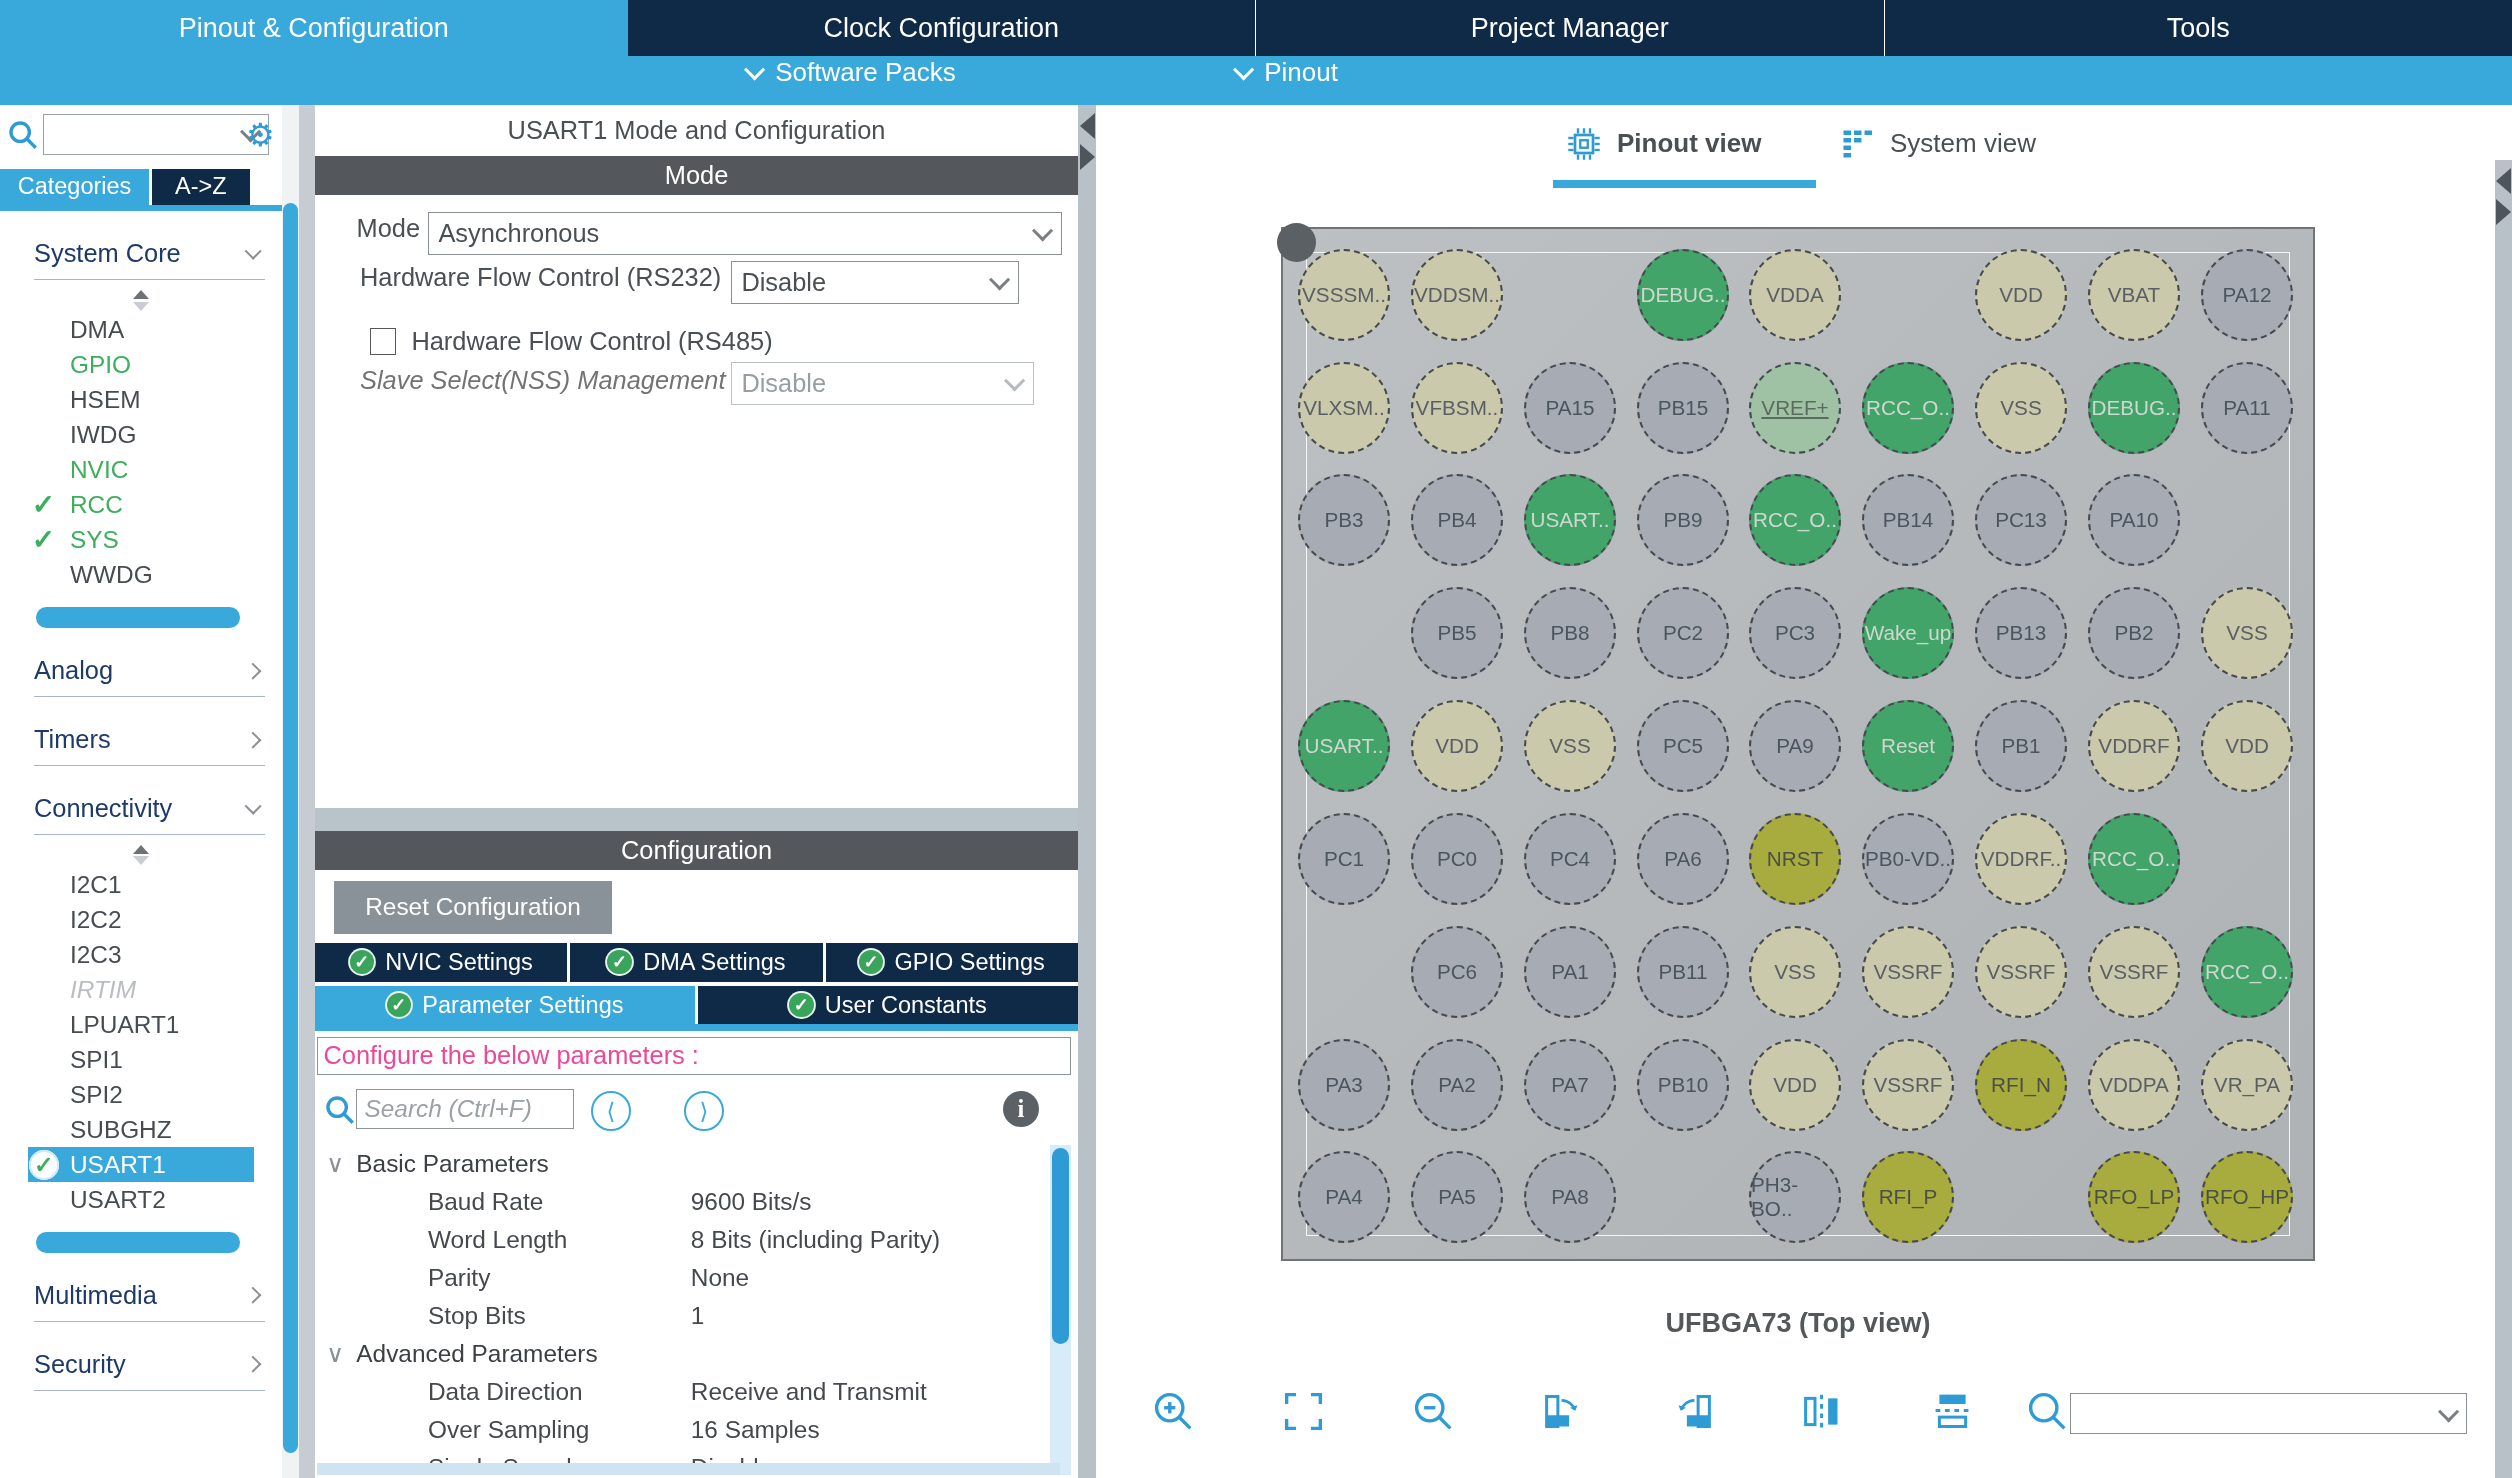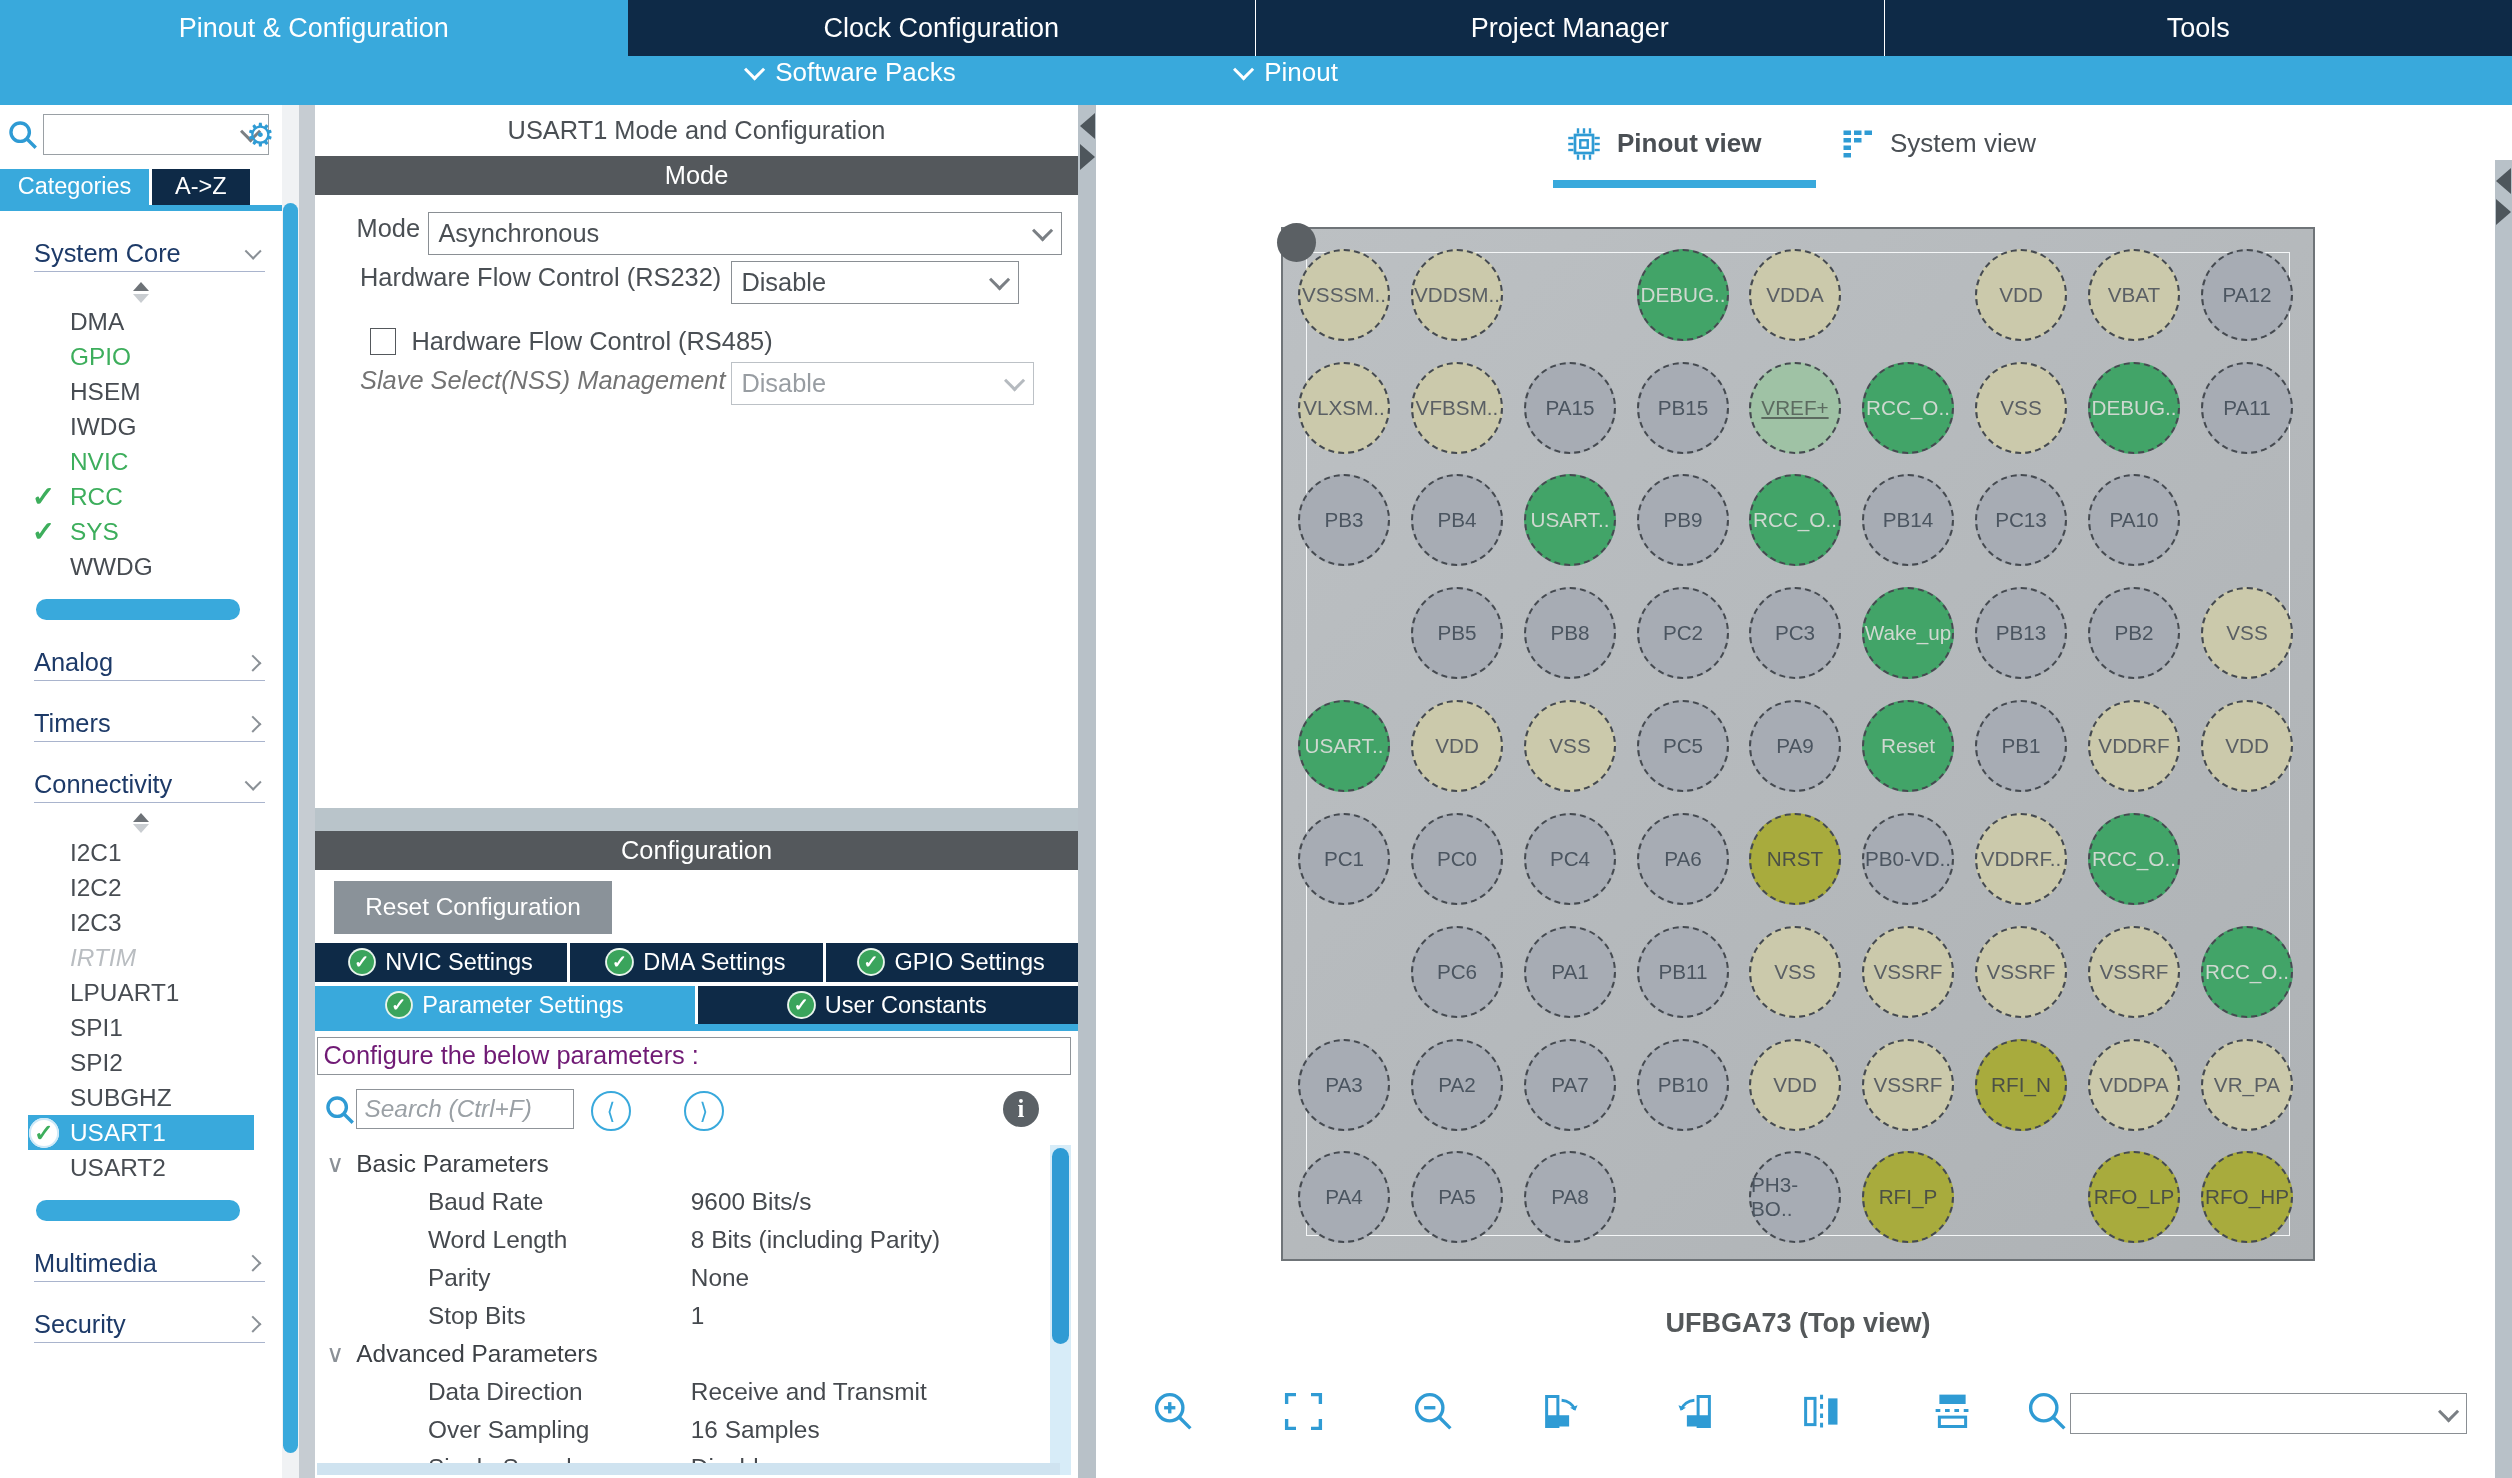--- a/index.html
+++ b/index.html
@@ -26,21 +26,21 @@
   .side-search{position:relative;height:60px;}
   .side-search .mag{position:absolute;left:5.6px;top:13px;}
   .combo{position:absolute;left:43px;top:9.4px;width:224px;height:39px;border:1.9px solid #9aa0a5;background:#fff;}
   .combo .cchev{position:absolute;right:9.4px;top:11.3px;color:#7a7f84;}
   .side-tabs{position:relative;height:36px;margin-top:3.8px;display:flex;}
   .side-tab{height:36px;display:flex;align-items:center;justify-content:center;color:#fff;font-size:23.5px;}
   .side-tab.cat{width:149px;background:#39a9dc;}
   .side-tab.az{width:98px;background:#0e2a47;margin-left:2.8px;}
   .side-tabs-underline{height:6.6px;background:#39a9dc;width:282px;}
   .side-section{margin-top:28px;}
-  .side-head{position:relative;margin:0 17px 0 34px;padding-bottom:3px;border-bottom:1.9px solid #a9b4cd;
+  .side-head{position:relative;margin:0 17px 0 34px;padding-bottom:11px;border-bottom:1.9px solid #a9b4cd;
     color:#1d3a68;font-size:25.4px;display:flex;align-items:center;justify-content:space-between;cursor:default;}
   .side-head .chev{color:#8a9096;width:10.3px;height:10.3px;border-right-width:2.8px;border-bottom-width:2.8px;margin-right:5.6px;}
   .spinner{width:24.4px;margin:9.4px auto 1.9px auto;display:flex;flex-direction:column;align-items:center;gap:2.8px;}
   .spinner .tri-up{width:0;height:0;border-left:8.5px solid transparent;border-right:8.5px solid transparent;border-bottom:9.4px solid #6d7277;}
   .spinner .tri-dn{width:0;height:0;border-left:8.5px solid transparent;border-right:8.5px solid transparent;border-top:9.4px solid #c9cdd1;}
   .side-list{margin-top:1.9px;}
   .side-item{position:relative;height:35px;margin:0 28px 0 28px;display:flex;align-items:center;
     font-size:24.4px;color:#474c52;cursor:default;}
   .side-item .item-label{margin-left:42px;}
   .side-item.green{color:#3dae5c;}
@@ -70,21 +70,21 @@
   .cfg-body{position:relative;height:605px;background:#fff;overflow:hidden;}
   .reset-btn{position:absolute;left:19px;top:11.3px;width:278px;height:53px;background:#8a9299;color:#fff;
     font-size:24.4px;border:none;display:flex;align-items:center;justify-content:center;cursor:pointer;}
   .stab-row{position:absolute;left:0;width:763px;display:flex;gap:2.8px;}
   .stab{height:39px;background:#0e2a47;color:#fff;font-size:23.5px;display:flex;align-items:center;justify-content:center;gap:11.3px;flex:1;}
   .stab.active{background:#39a9dc;}
   .ccheck{width:24.4px;height:24.4px;border-radius:50%;background:#3aa45c;color:#fff;font-size:18px;font-weight:bold;
     display:flex;align-items:center;justify-content:center;box-shadow:0 0 0 1.9px #e8f4ec;}
   .stab-underline{position:absolute;left:0;top:154px;width:763px;height:7.5px;background:#39a9dc;}
   .prompt-box{position:absolute;left:1.9px;top:167px;width:754px;height:38px;border:1.9px solid #8f9499;
-    font-size:25.4px;color:#701a75;display:flex;align-items:center;padding-left:5.6px;box-sizing:border-box;}
+    font-size:25.4px;color:#ec4899;display:flex;align-items:center;padding-left:5.6px;box-sizing:border-box;}
   .psearch{position:absolute;left:0px;top:218px;width:763px;height:49px;}
   .psearch .mag{position:absolute;left:7.5px;top:5.6px;}
   .psearch input{position:absolute;left:41px;top:1.9px;width:201px;height:38px;border:1.9px solid #8f9499;
     font-size:24.4px;font-style:italic;color:#6a6f74;padding:0 7.5px;}
   .psearch input::placeholder{color:#9aa0a5;}
   .circ-arrow{position:absolute;top:3.8px;width:36px;height:36px;border:2.8px solid #39a9dc;border-radius:50%;
     color:#39a9dc;font-size:22.6px;display:flex;align-items:center;justify-content:center;background:#fff;cursor:pointer;}
   .info-ic{position:absolute;top:3.8px;width:36px;height:36px;border-radius:50%;background:#5b6166;color:#fff;
     font-size:24.4px;font-weight:bold;font-family:"Liberation Serif",serif;display:flex;align-items:center;justify-content:center;}
   .ptree{position:absolute;left:0;top:275px;width:733px;}

